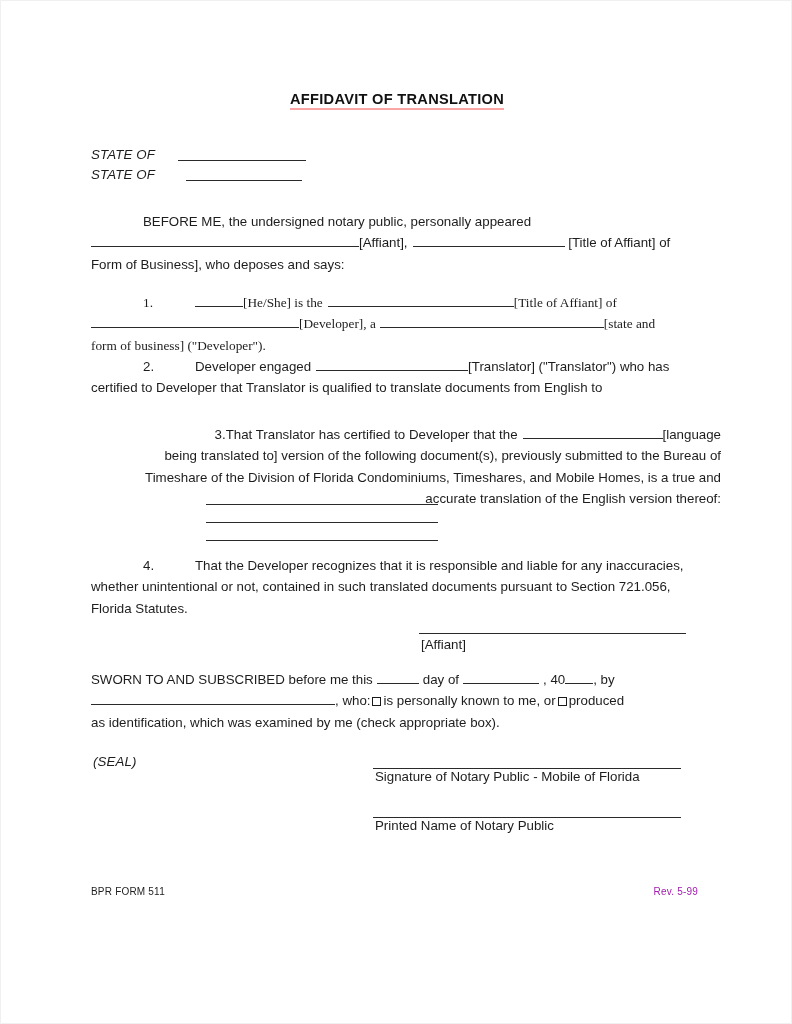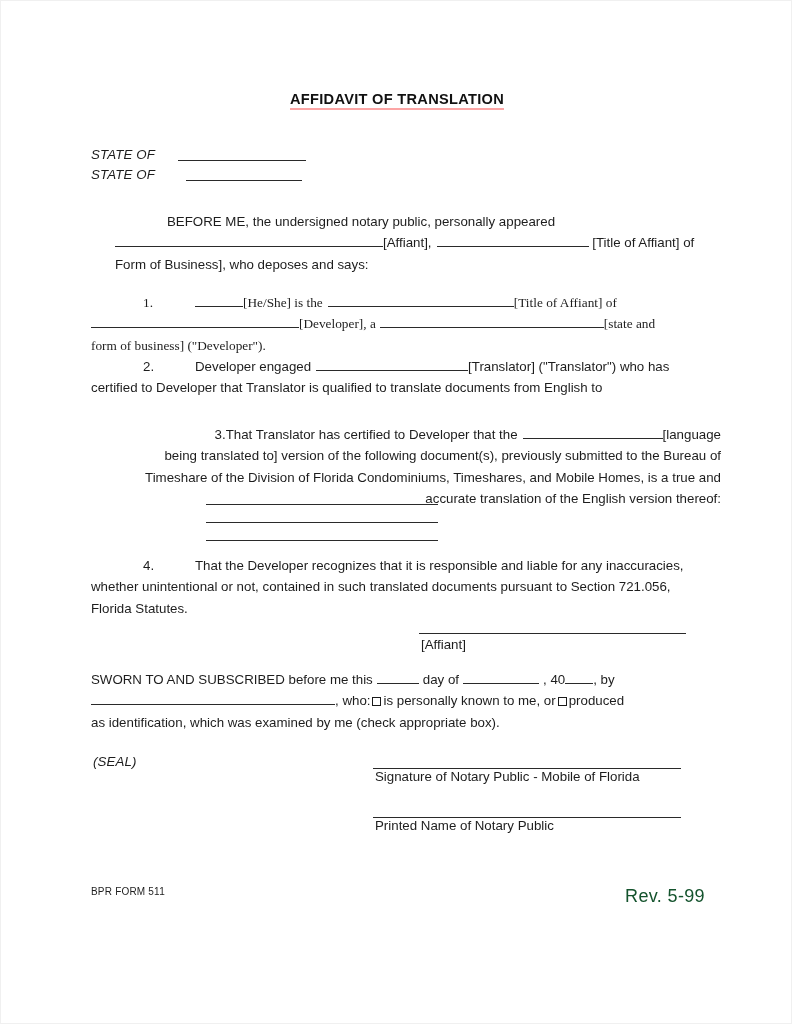--- a/index.html
+++ b/index.html
@@ -100,24 +100,24 @@
   }
   .footer-left {
     position: absolute;
     left: 90px;
     font-size: 10px;
     letter-spacing: 0.02em;
     color: #1d1d1d;
   }
   .footer-right {
     position: absolute;
-    right: 88px;
-    font-size: 18px;
+    right: 95px;
+    font-size: 10px;
     letter-spacing: 0.02em;
-    color: #14532d;
+    color: #a21caf;
     text-align: right;
   }
   .indent { display: inline-block; width: 52px; }
   .num { display: inline-block; width: 52px; }
 </style>
 </head>
 <body>
 
 <div class="page">
   <div class="sheet">
@@ -125,21 +125,21 @@
     <div class="title">
       <span>AFFIDAVIT OF TRANSLATION</span>
     </div>
 
     <div class="tx" style="left:90px; top:143px;">STATE OF</div>
     <div class="rule" style="left:177px; top:159px; width:128px;"></div>
 
     <div class="tx" style="left:90px; top:163px;">STATE OF</div>
     <div class="rule" style="left:185px; top:179px; width:116px;"></div>
 
-    <div class="body-col" style="top:210px;margin-left:24px;">
+    <div class="body-col" style="top:210px;">
       <p><span class="indent"></span><span>BEFORE ME, the undersigned notary public, personally appeared</span></p>
       <p><span class="blank" style="width:268px;"></span><span>[Affiant],</span><span class="blank" style="width:152px; margin-left:5px;"></span> <span>[Title of Affiant] of</span></p>
       <p>Form of Business], who deposes and says:</p>
     </div>
 
     <div class="body-col" style="top:291px;font-family:Liberation Serif, serif;">
       <p><span class="indent"></span><span class="num">1.</span><span class="blank" style="width:48px;"></span><span>[He/She] is the</span><span class="blank" style="width:186px; margin-left:5px;"></span><span>[Title of Affiant] of</span></p>
       <p><span class="blank" style="width:208px;"></span><span>[Developer], a</span><span class="blank" style="width:224px; margin-left:4px;"></span><span>[state and</span></p>
       <p>form of business] ("Developer").</p>
     </div>

